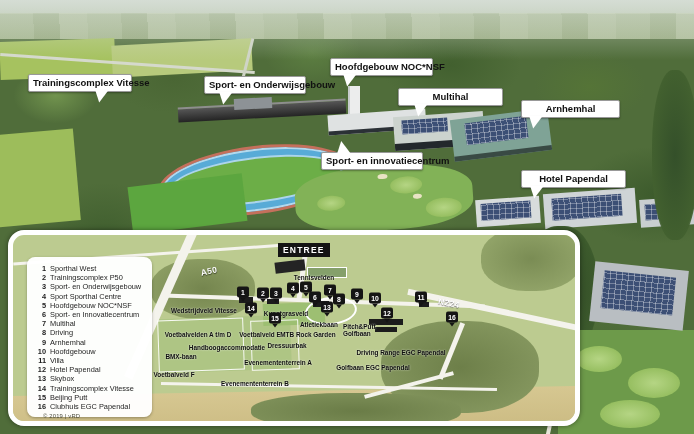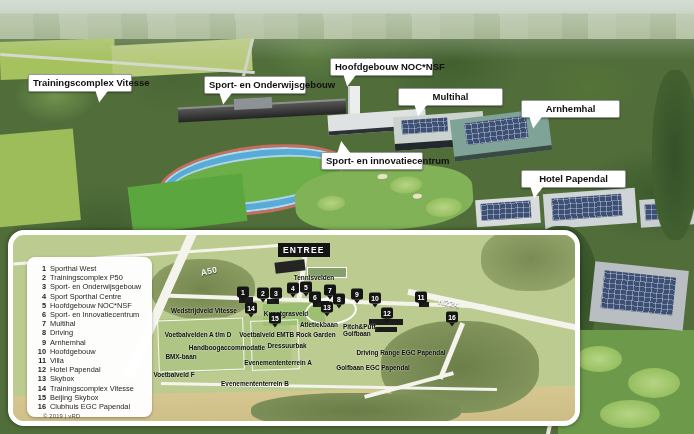--- a/index.html
+++ b/index.html
@@ -290,21 +290,21 @@
             <div class="legend-row">
               <span class="num">13</span>
               <span>Skybox</span>
             </div>
             <div class="legend-row">
               <span class="num">14</span>
               <span>Trainingscomplex Vitesse</span>
             </div>
             <div class="legend-row">
               <span class="num">15</span>
-              <span>Beijing Skybox</span>
+              <span>Beijing Putt</span>
             </div>
             <div class="legend-row">
               <span class="num">16</span>
               <span>Clubhuis EGC Papendal</span>
             </div>
           </div>
       </div>
       <div class="copyright">© 2019 | vRD</div>
       <div id="map-overlay" style="position:absolute; inset:0;">
           <div class="map-label" style="left: 301px; top: 42px;">Tennisvelden</div>

